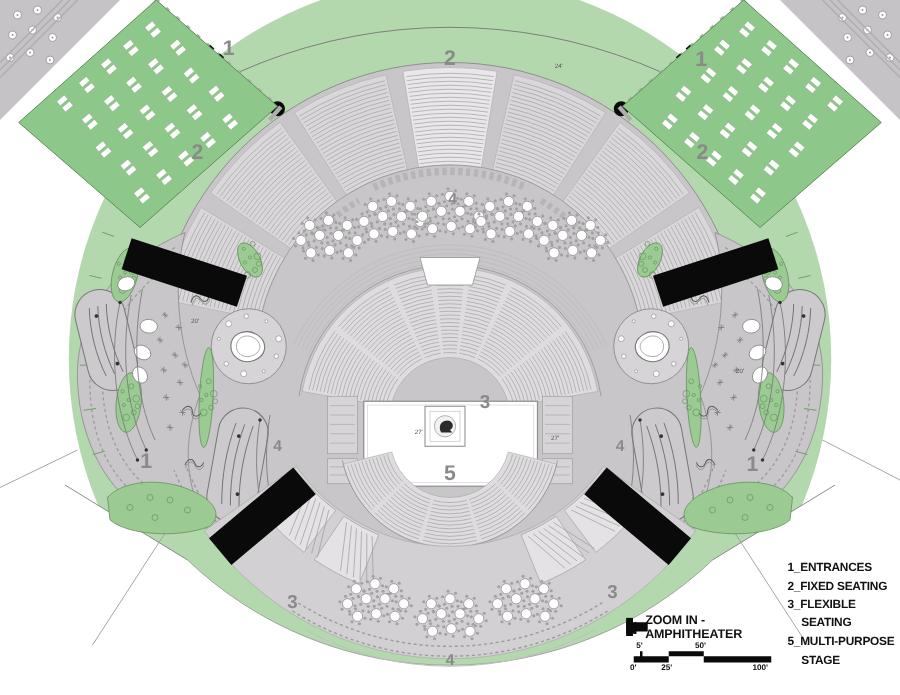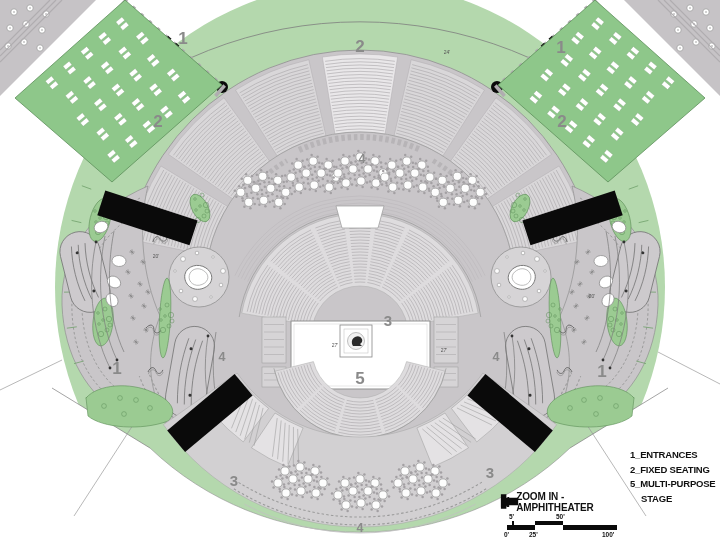--- a/index.html
+++ b/index.html
@@ -1582,20 +1582,21 @@
       <text class="dim" x="335" y="347">27'</text>
       <text class="dim" x="444" y="352">27'</text>
       <text class="dim" x="156" y="258">20'</text>
       <text class="dim" x="592" y="298">20'</text>
     </g>
   </svg>
 
   <div class="legend">
     <div class="li">1_ENTRANCES</div>
     <div class="li">2_FIXED SEATING</div>
+    <div class="li">3_FLEXIBLE SEATING</div>
     <div class="li">5_MULTI-PURPOSE
 STAGE</div>
   </div>
 
   <div class="scalebar">
     <div class="srow">
       <span class="nletter">N</span>
       <svg width="20" height="15" viewBox="0 0 22 16">
         <path d="M1,16 L1,0 L7,0 L7,4 L20,4 L20,12 L7,12 L7,16 Z" fill="#0a0a0a"></path>
       </svg>

